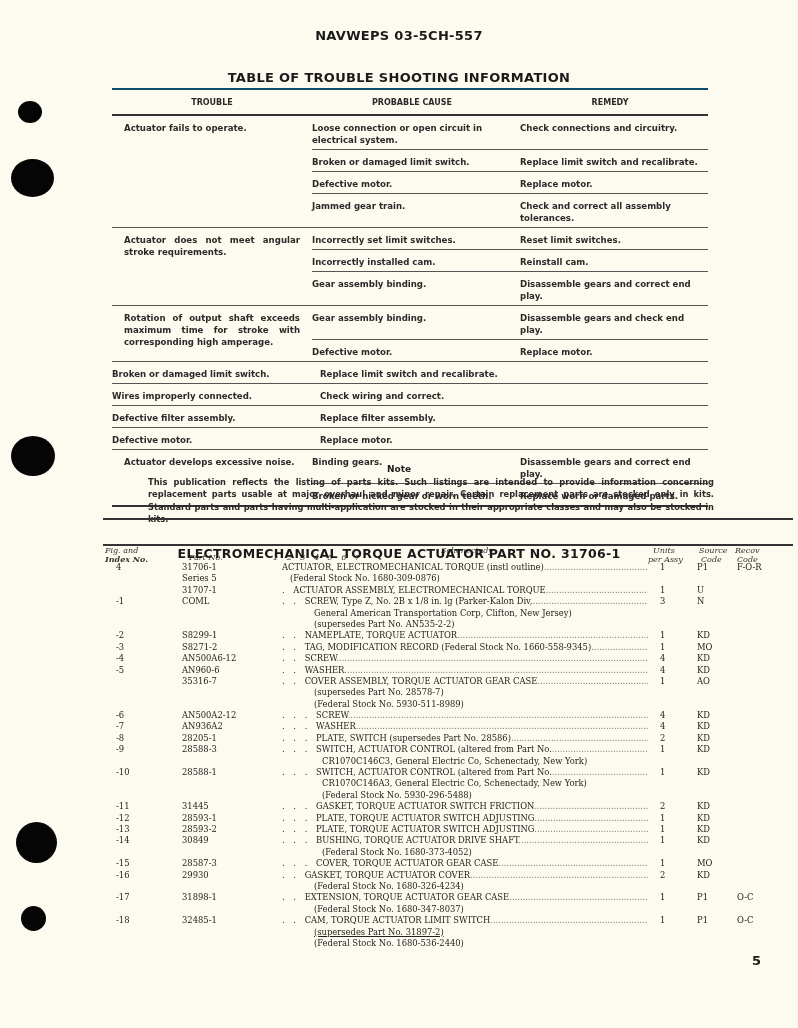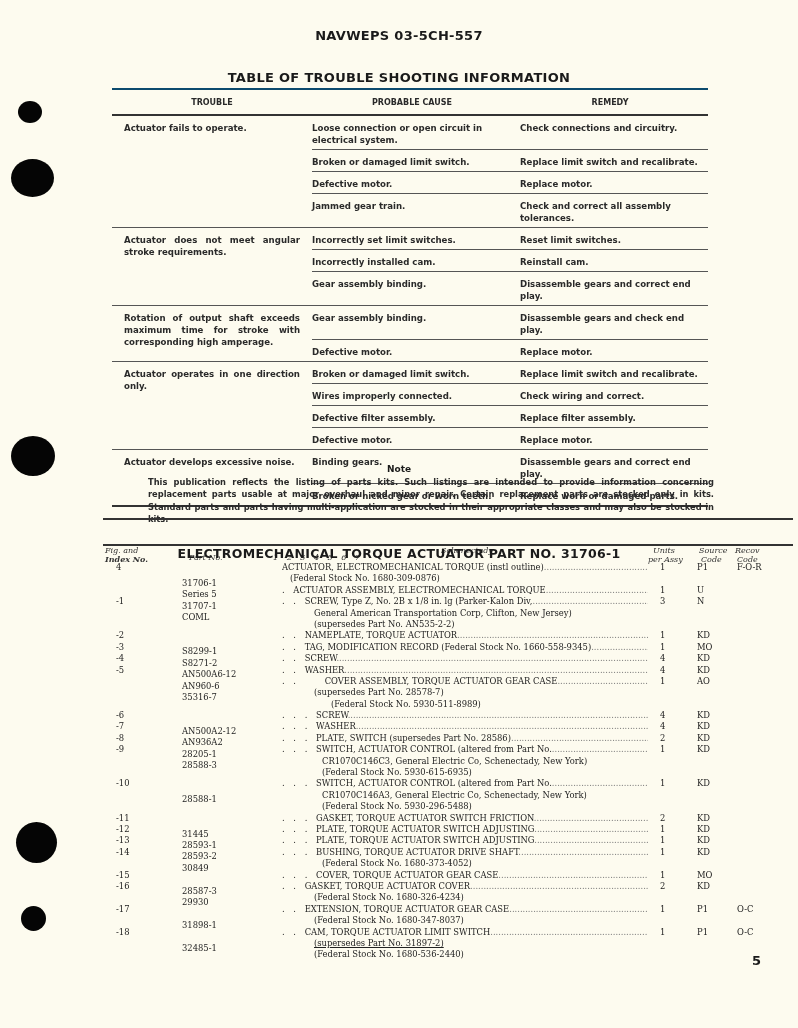--- a/index.html
+++ b/index.html
@@ -46,21 +46,21 @@
   }
   .parts-head span { position: absolute; line-height: 9px; margin-top: 23px; }
   .section-title {
     position: absolute; left: 0; top: 546px; width: 798px; text-align: center;
     font-weight: bold; font-size: 12.5px; letter-spacing: 0.3px;
   }
   .parts { position: absolute; left: 0; top: 562px; width: 798px; font-family: "DejaVu Serif", serif; font-size: 8.4px; color: #222; }
   .prow { position: relative; height: 11.4px; line-height: 11.4px; white-space: nowrap; }
   .prow span { position: absolute; top: 0; }
   .p-fig { left: 116px; }
-  .p-part { left: 182px; margin-top: 16px; }
+  .p-part { left: 182px; }
   .p-desc { overflow: hidden; }
   .p-units { left: 660px; }
   .p-source { left: 697px; }
   .p-recov { left: 737px; }
   .dots { color: #777; letter-spacing: 0px; }
   .page-num { position: absolute; left: 752px; top: 953px; font-weight: bold; font-size: 13px; }
 </style>
 </head>
 <body>
 
@@ -125,21 +125,20 @@
             <div class="ts-cause">Gear assembly binding.</div>
             <div class="ts-remedy">Disassemble gears and check end play.</div>
           </div>
           <div class="ts-row">
             <div class="ts-cause">Defective motor.</div>
             <div class="ts-remedy">Replace motor.</div>
           </div>
         </div>
       </div>
       <div class="ts-group">
-        <div class="ts-trouble">Actuator operates in one direction only.</div>
         <div class="ts-rows">
           <div class="ts-row">
             <div class="ts-cause">Broken or damaged limit switch.</div>
             <div class="ts-remedy">Replace limit switch and recalibrate.</div>
           </div>
           <div class="ts-row">
             <div class="ts-cause">Wires improperly connected.</div>
             <div class="ts-remedy">Check wiring and correct.</div>
           </div>
           <div class="ts-row">
@@ -264,37 +263,37 @@
       <span class="p-fig">-5</span>
       <span class="p-part">AN960-6</span>
       <span class="p-desc" style="left:282px;width:366px;"><span style="position: static; letter-spacing: 3px;">. . </span><span style="position: static;">WASHER</span><span class="dots" style="position: static;">........................................................................................................................</span></span>
       <span class="p-units">4</span>
       <span class="p-source">KD</span>
       <span class="p-recov"></span>
     </div>
     <div class="prow">
       <span class="p-fig"></span>
       <span class="p-part">35316-7</span>
-      <span class="p-desc" style="left:282px;width:366px;"><span style="position: static; letter-spacing: 3px;">. . </span><span style="position: static; margin-left: 20px;">COVER ASSEMBLY, TORQUE ACTUATOR GEAR CASE</span><span class="dots" style="position: static;">........................................................................................................................</span></span>
+      <span class="p-desc" style="left:282px;width:366px;"><span style="position: static; letter-spacing: 3px;">. . </span><span style="position: static;">COVER ASSEMBLY, TORQUE ACTUATOR GEAR CASE</span><span class="dots" style="position: static;">........................................................................................................................</span></span>
       <span class="p-units">1</span>
       <span class="p-source">AO</span>
       <span class="p-recov"></span>
     </div>
     <div class="prow">
       <span class="p-fig"></span>
       <span class="p-part"></span>
       <span class="p-desc" style="left:314px;width:334px;"><span style="position: static;">(supersedes Part No. 28578-7)</span></span>
       <span class="p-units"></span>
       <span class="p-source"></span>
       <span class="p-recov"></span>
     </div>
     <div class="prow">
       <span class="p-fig"></span>
       <span class="p-part"></span>
-      <span class="p-desc" style="left:314px;width:334px;margin-left:17px;"><span style="position: static;">(Federal Stock No. 5930-511-8989)</span></span>
+      <span class="p-desc" style="left:314px;width:334px;"><span style="position: static;">(Federal Stock No. 5930-511-8989)</span></span>
       <span class="p-units"></span>
       <span class="p-source"></span>
       <span class="p-recov"></span>
     </div>
     <div class="prow">
       <span class="p-fig">-6</span>
       <span class="p-part">AN500A2-12</span>
       <span class="p-desc" style="left:282px;width:366px;"><span style="position: static; letter-spacing: 3px;">. . . </span><span style="position: static;">SCREW</span><span class="dots" style="position: static;">........................................................................................................................</span></span>
       <span class="p-units">4</span>
       <span class="p-source">KD</span>
@@ -326,28 +325,20 @@
     </div>
     <div class="prow">
       <span class="p-fig"></span>
       <span class="p-part"></span>
       <span class="p-desc" style="left:322px;width:326px;"><span style="position: static;">CR1070C146C3, General Electric Co, Schenectady, New York)</span></span>
       <span class="p-units"></span>
       <span class="p-source"></span>
       <span class="p-recov"></span>
     </div>
     <div class="prow">
-      <span class="p-fig"></span>
-      <span class="p-part"></span>
-      <span class="p-desc" style="left:322px;width:326px;"><span style="position: static;">(Federal Stock No. 5930-615-6935)</span></span>
-      <span class="p-units"></span>
-      <span class="p-source"></span>
-      <span class="p-recov"></span>
-    </div>
-    <div class="prow">
       <span class="p-fig">-10</span>
       <span class="p-part">28588-1</span>
       <span class="p-desc" style="left:282px;width:366px;"><span style="position: static; letter-spacing: 3px;">. . . </span><span style="position: static;">SWITCH, ACTUATOR CONTROL (altered from Part No.</span><span class="dots" style="position: static;">........................................................................................................................</span></span>
       <span class="p-units">1</span>
       <span class="p-source">KD</span>
       <span class="p-recov"></span>
     </div>
     <div class="prow">
       <span class="p-fig"></span>
       <span class="p-part"></span>

